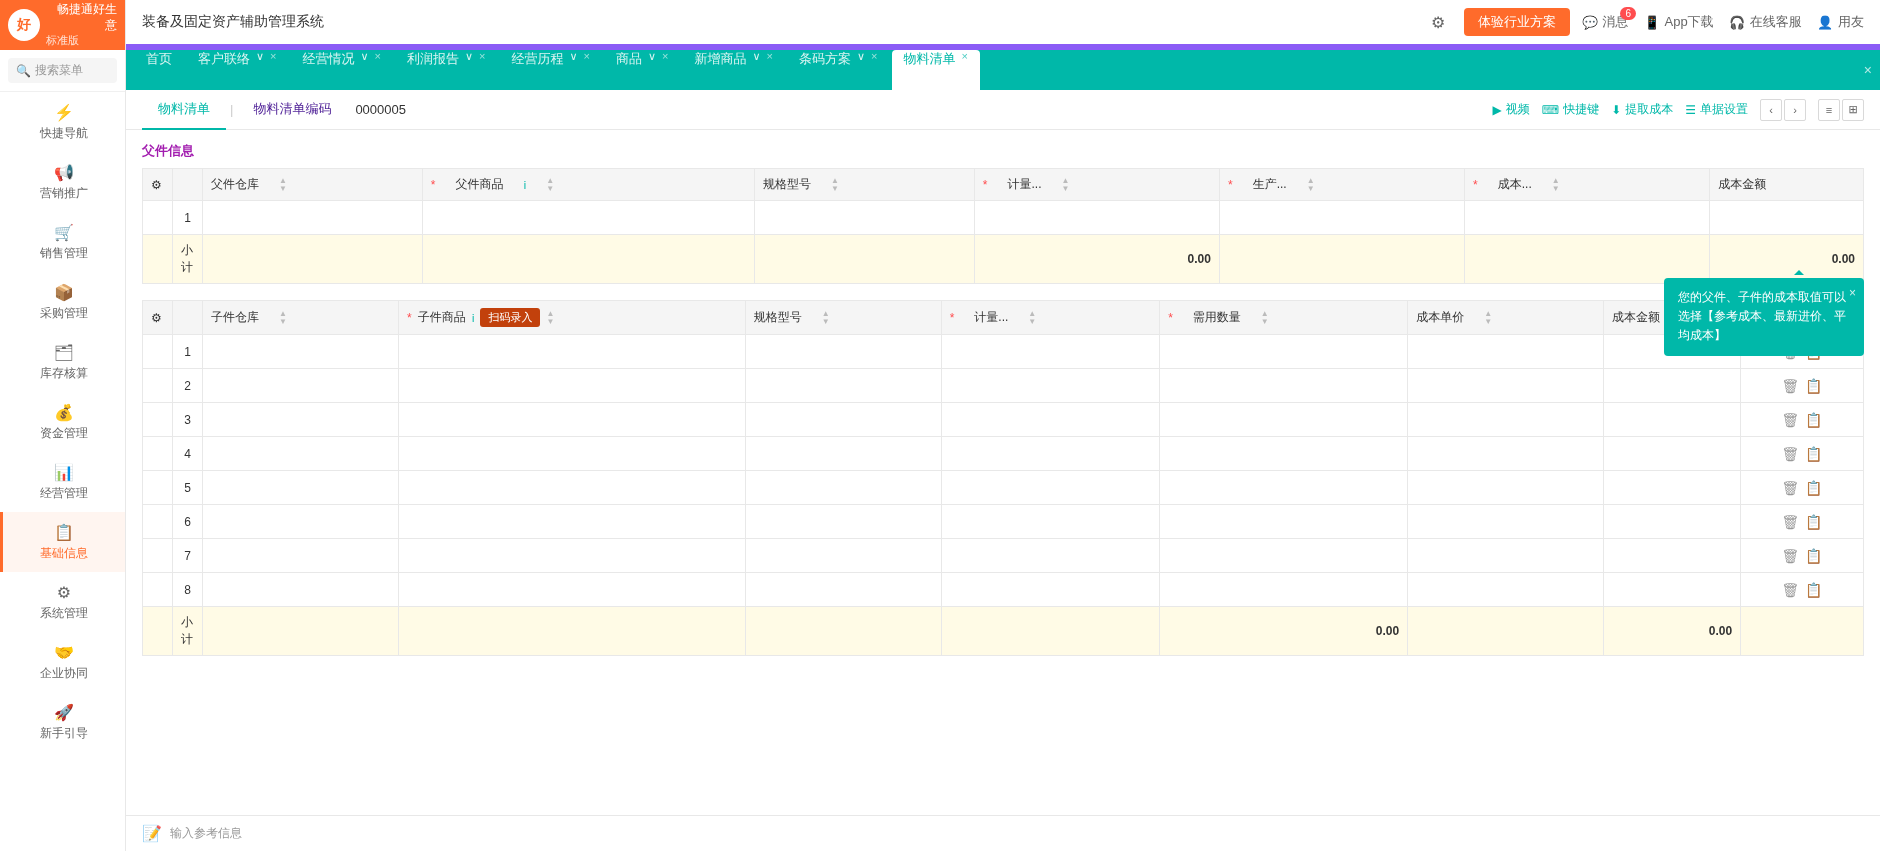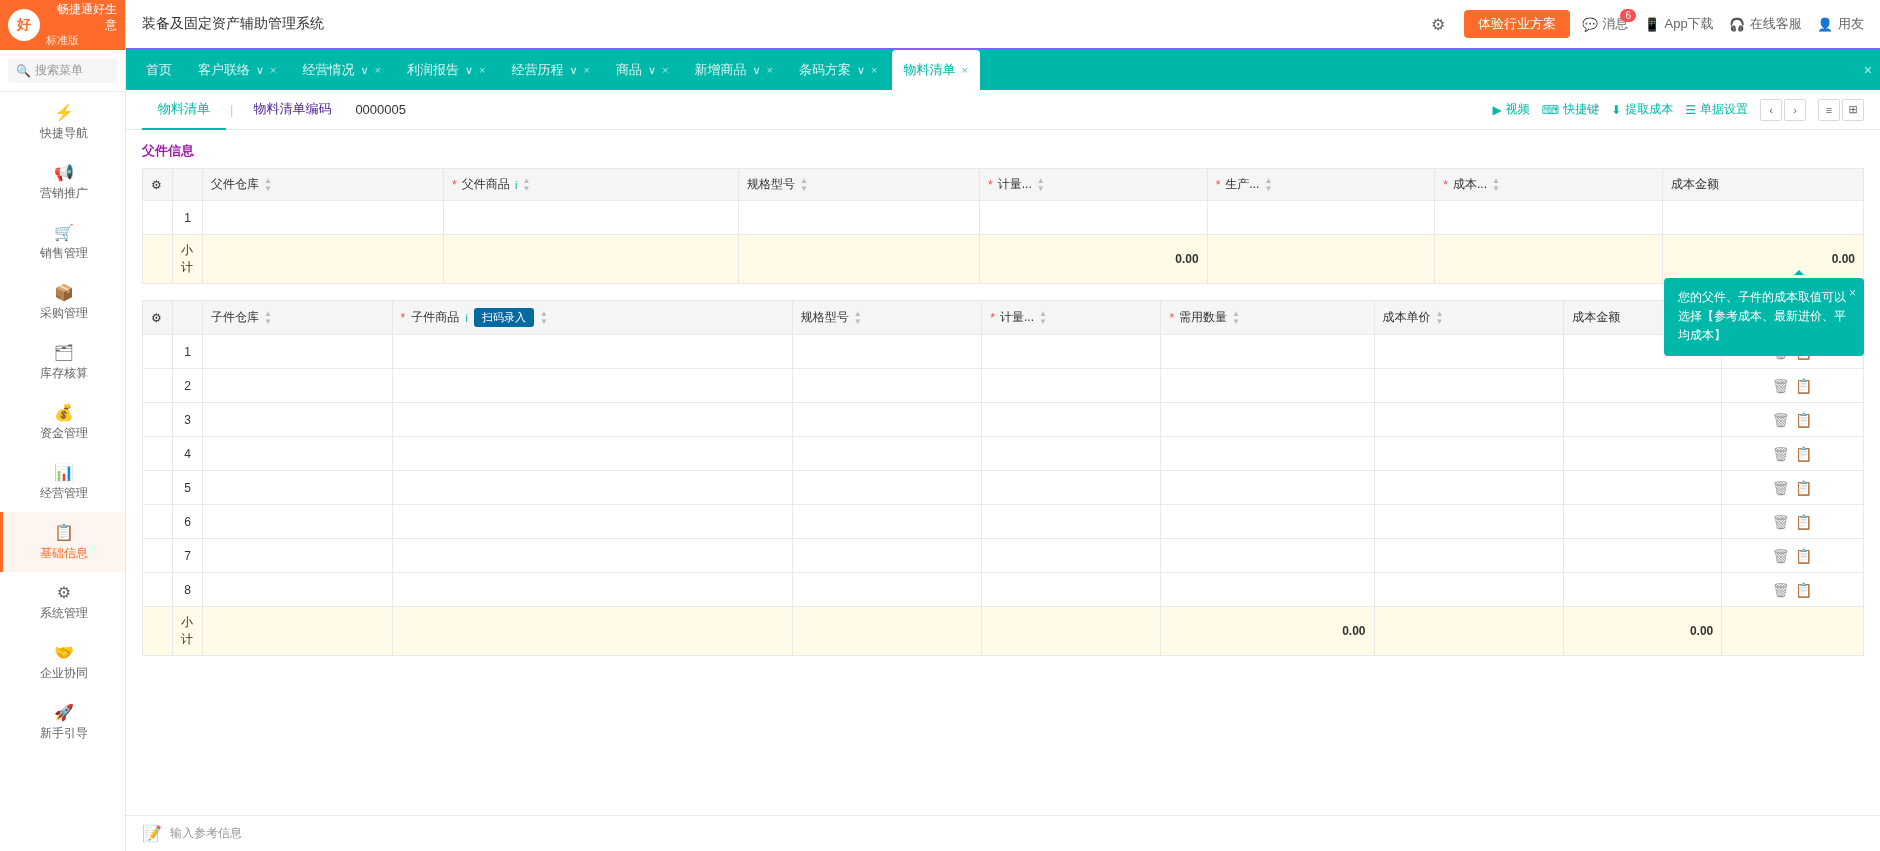--- a/index.html
+++ b/index.html
@@ -88,21 +88,21 @@
       overflow: hidden;
     }
 
     
     .topbar {
       background: #fff;
       height: 50px;
       display: flex;
       align-items: center;
       padding: 0 16px;
-      border-bottom: 2px solid #8b5cf6;
+      border-bottom: 6px solid #8b5cf6;
       gap: 12px;
     }
     .topbar-title {
       font-size: 14px;
       color: #333;
       flex: 1;
     }
     .topbar-trial {
       background: #ff6b2b;
       color: #fff;
@@ -156,21 +156,21 @@
       padding: 0 8px;
       height: 40px;
       overflow-x: auto;
       gap: 2px;
     }
     .nav-tabs::-webkit-scrollbar { display: none; }
     .nav-tab {
       padding: 0 12px;
       height: 40px;
       display: flex;
-      align-items: center;
+      align-items: flex-start;
       gap: 6px;
       color: rgba(255,255,255,0.85);
       cursor: pointer;
       font-size: 13px;
       white-space: nowrap;
       border-radius: 0;
     }
     .nav-tab.active { background: #fff; color: #00b8a9; border-radius: 4px 4px 0 0; }
     .nav-tab .close-btn { font-size: 11px; opacity: 0.7; }
     .nav-tab .arrow { font-size: 11px; }
@@ -280,21 +280,21 @@
       font-weight: bold;
     }
     .subtotal-label {
       color: #666;
       font-weight: normal !important;
     }
     .num-cell { text-align: right; }
     .row-num { color: #999; text-align: center; width: 30px; }
     .settings-col { width: 30px; text-align: center; }
     .scan-btn {
-      background: #0369a1;
+      background: #c2410c;
       color: #fff;
       padding: 2px 8px;
       border-radius: 3px;
       font-size: 11px;
       cursor: pointer;
     }
     .action-icons {
       display: flex;
       gap: 6px;
       justify-content: center;
@@ -352,21 +352,21 @@
     }
     .bottom-bar-text {
       font-size: 12px;
       color: #999;
     }
 
     .section-wrap { margin-bottom: 16px; }
     .th-sort {
       display: inline-flex;
       align-items: center;
-      gap: 5px;
+      gap: 20px;
     }
     .th-sort-arrows { display: flex; flex-direction: column; gap: 0; font-size: 8px; color: #bbb; line-height: 1; }
   </style>
 </head>
 <body>
 
 <div class="sidebar">
   <div class="sidebar-logo">
     <div class="logo-icon">好</div>
     <div>

